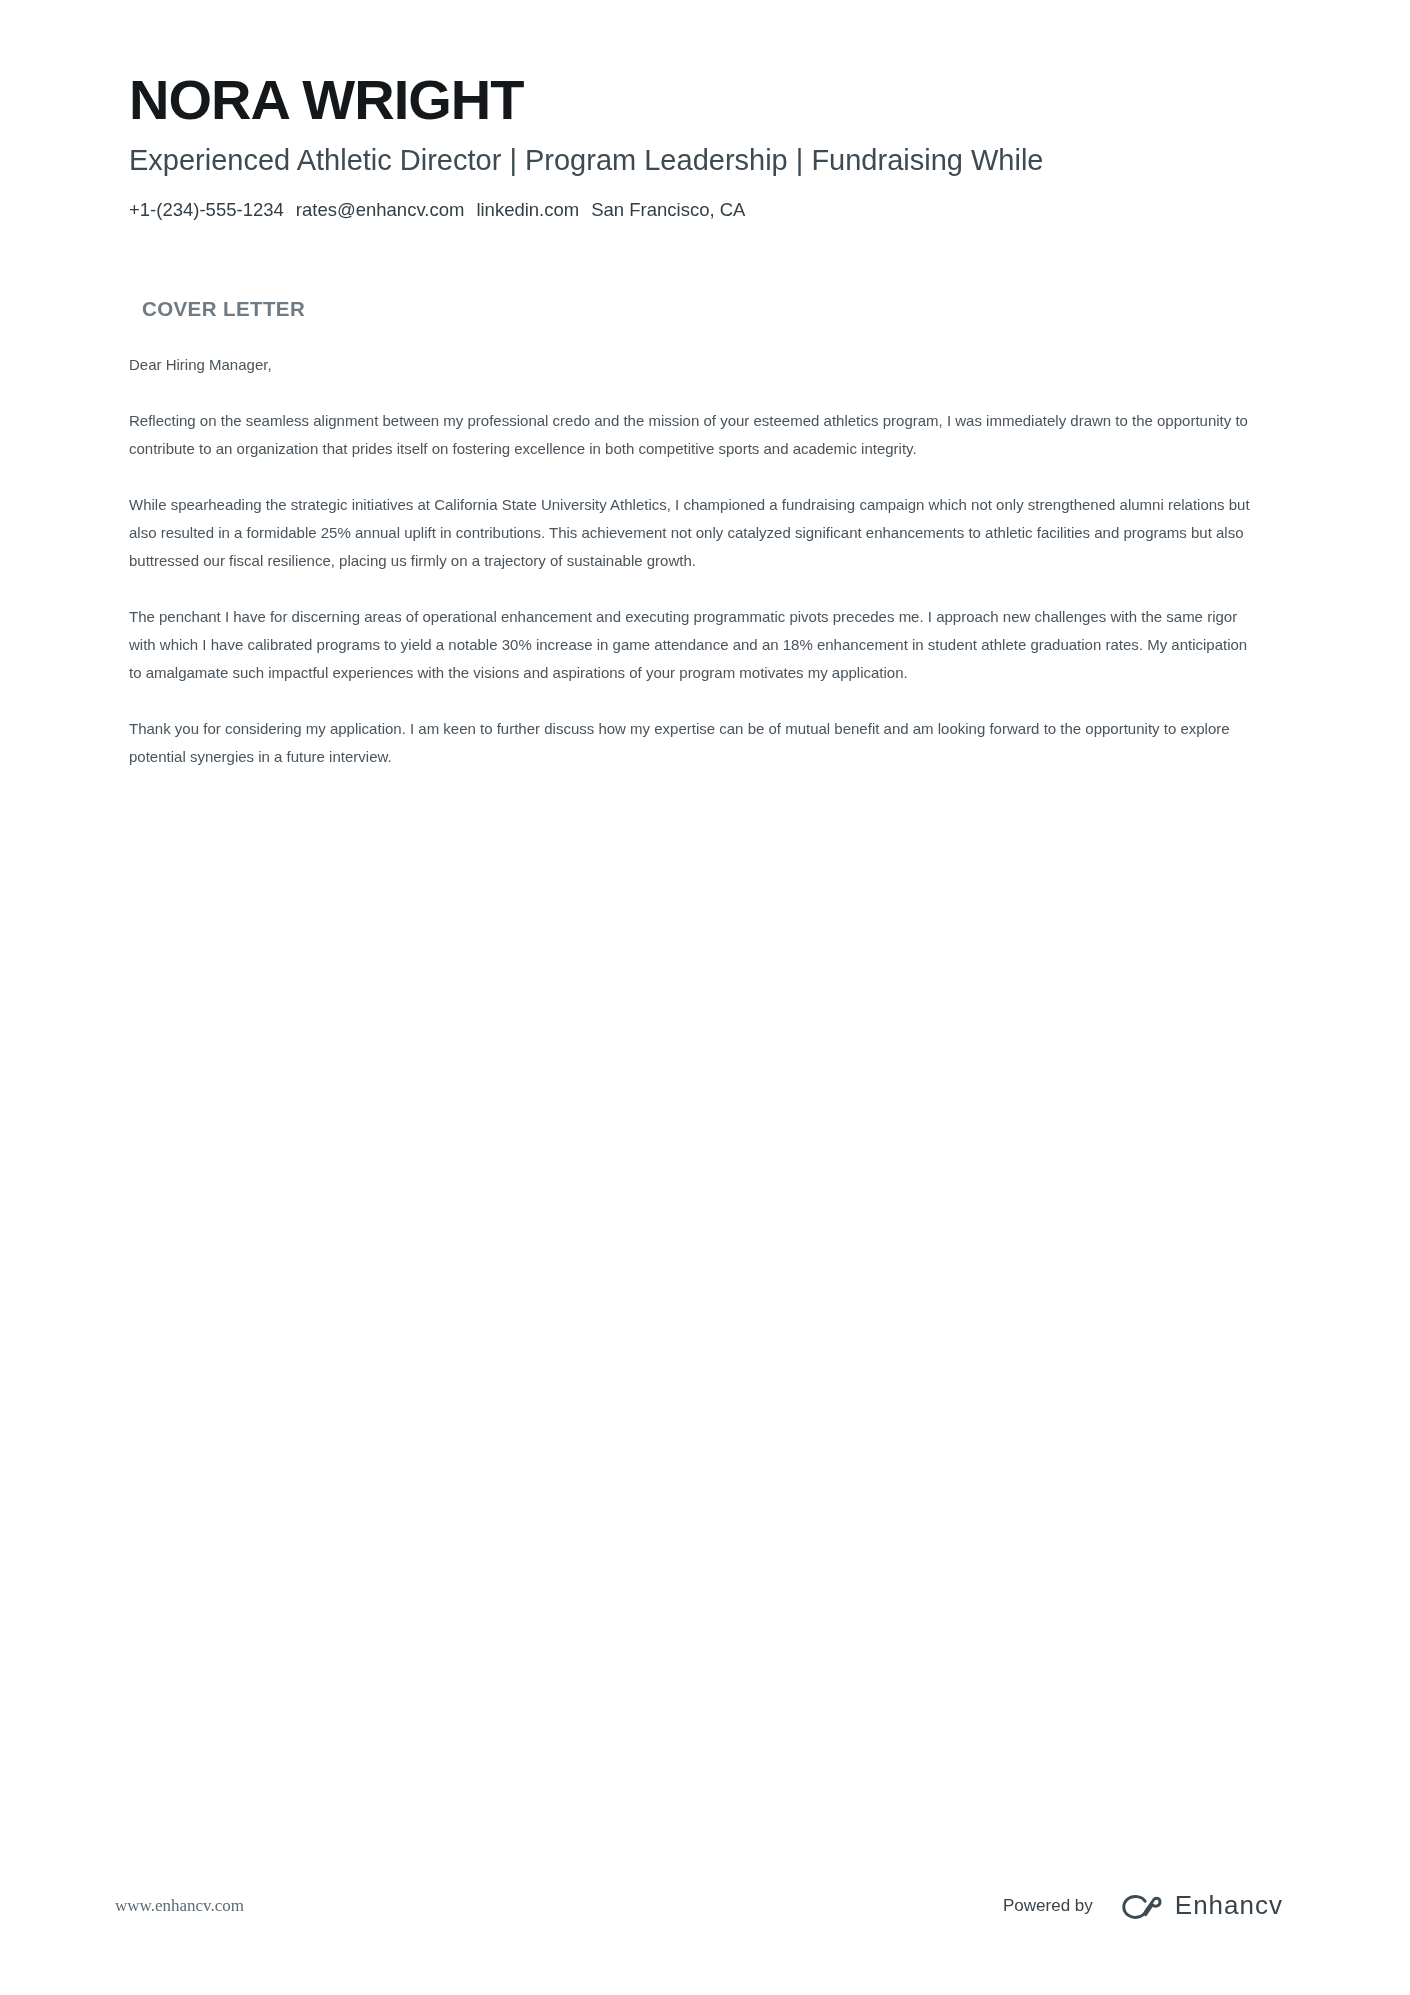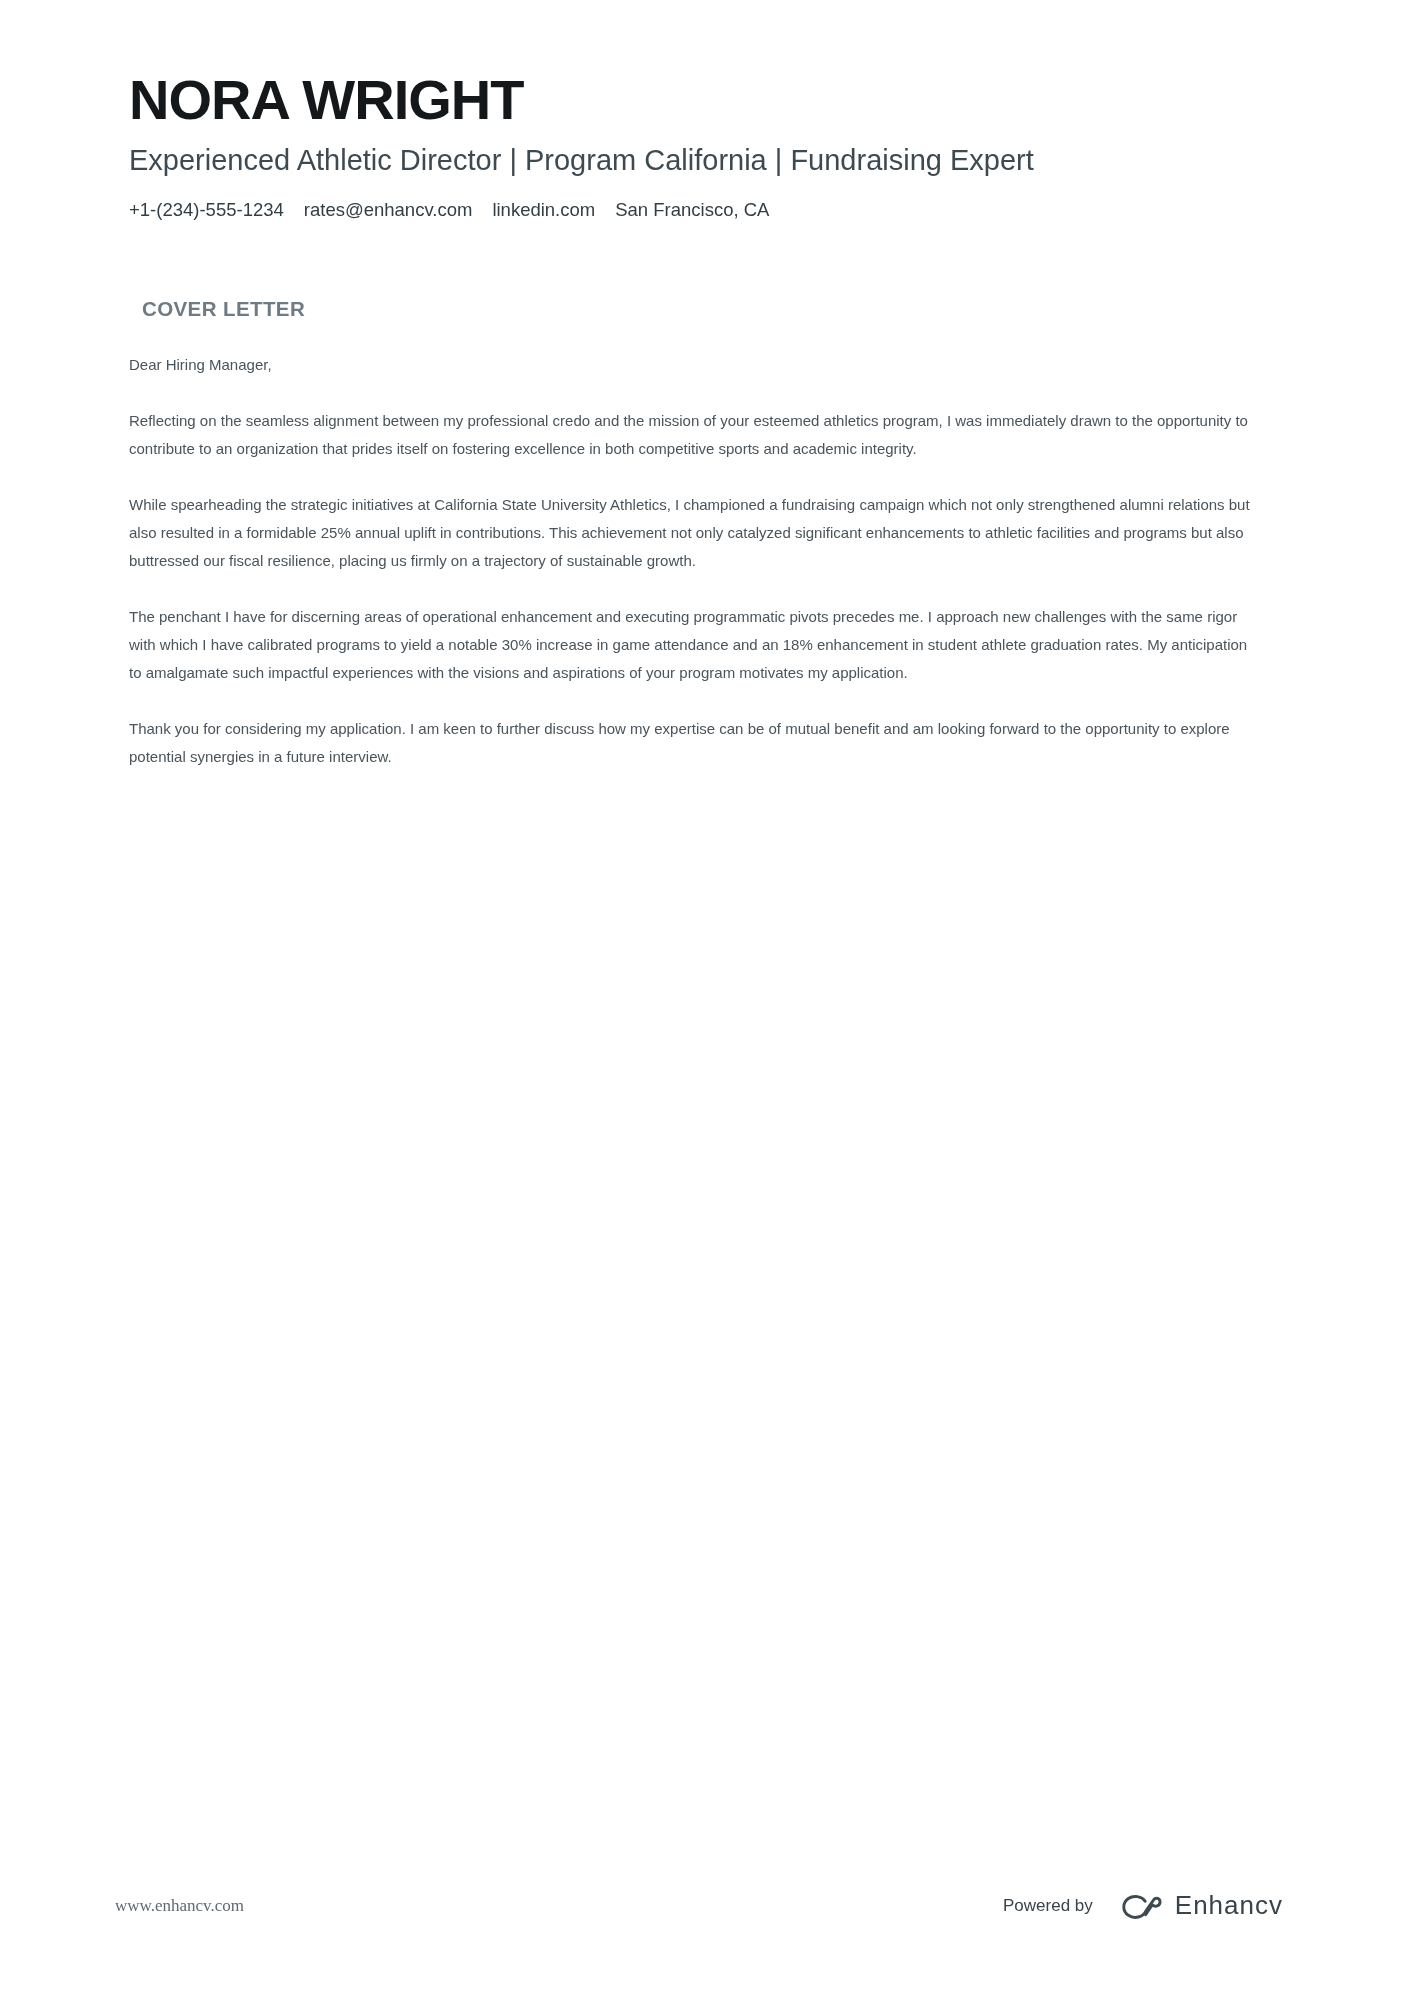--- a/index.html
+++ b/index.html
@@ -27,21 +27,21 @@
   .headline {
     margin-top: 15px;
     font-size: 29px;
     line-height: 1.2;
     font-weight: 400;
     color: var(--headline-text, #3e4a52);
   }
   .contact-row {
     display: flex;
     align-items: baseline;
-    gap: 20px;
+    gap: 12px;
     margin-top: 21px;
     font-size: 18.5px;
     font-weight: 500;
     color: var(--contact-text, #323e46);
   }
   .contact-row .link { text-decoration: none; color: inherit; cursor: pointer; }
   .section-label {
     margin: 78px 0 0 13px;
     font-size: 20.5px;
     line-height: 1;
@@ -96,21 +96,21 @@
 </head>
 <body>
 
 <div class="page">
 
   <div class="content">
 
     <header>
       <h1 class="candidate-name">NORA WRIGHT</h1>
 
-      <div class="headline">Experienced Athletic Director | Program California | Fundraising Expert</div>
+      <div class="headline">Experienced Athletic Director | Program Leadership | Fundraising While</div>
 
       <div class="contact-row">
         <span>+1-(234)-555-1234</span>
         <span class="link">rates@enhancv.com</span>
         <span class="link">linkedin.com</span>
         <span>San Francisco, CA</span>
       </div>
     </header>
 
     <main>

